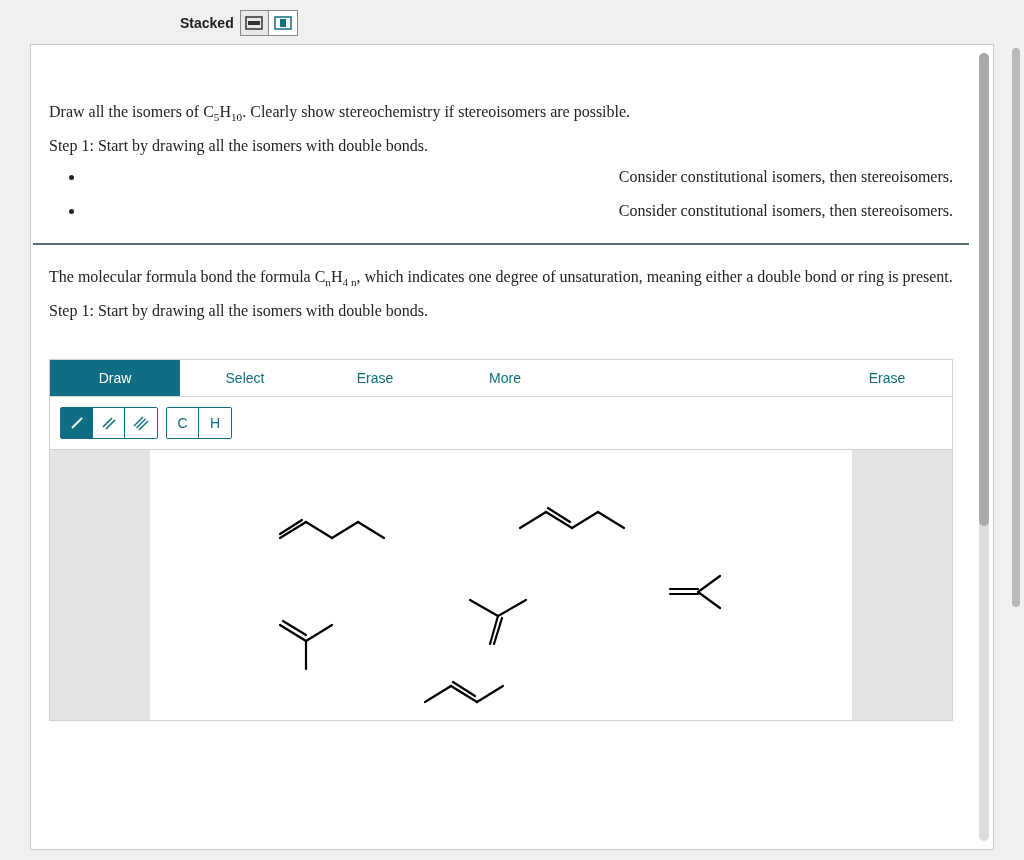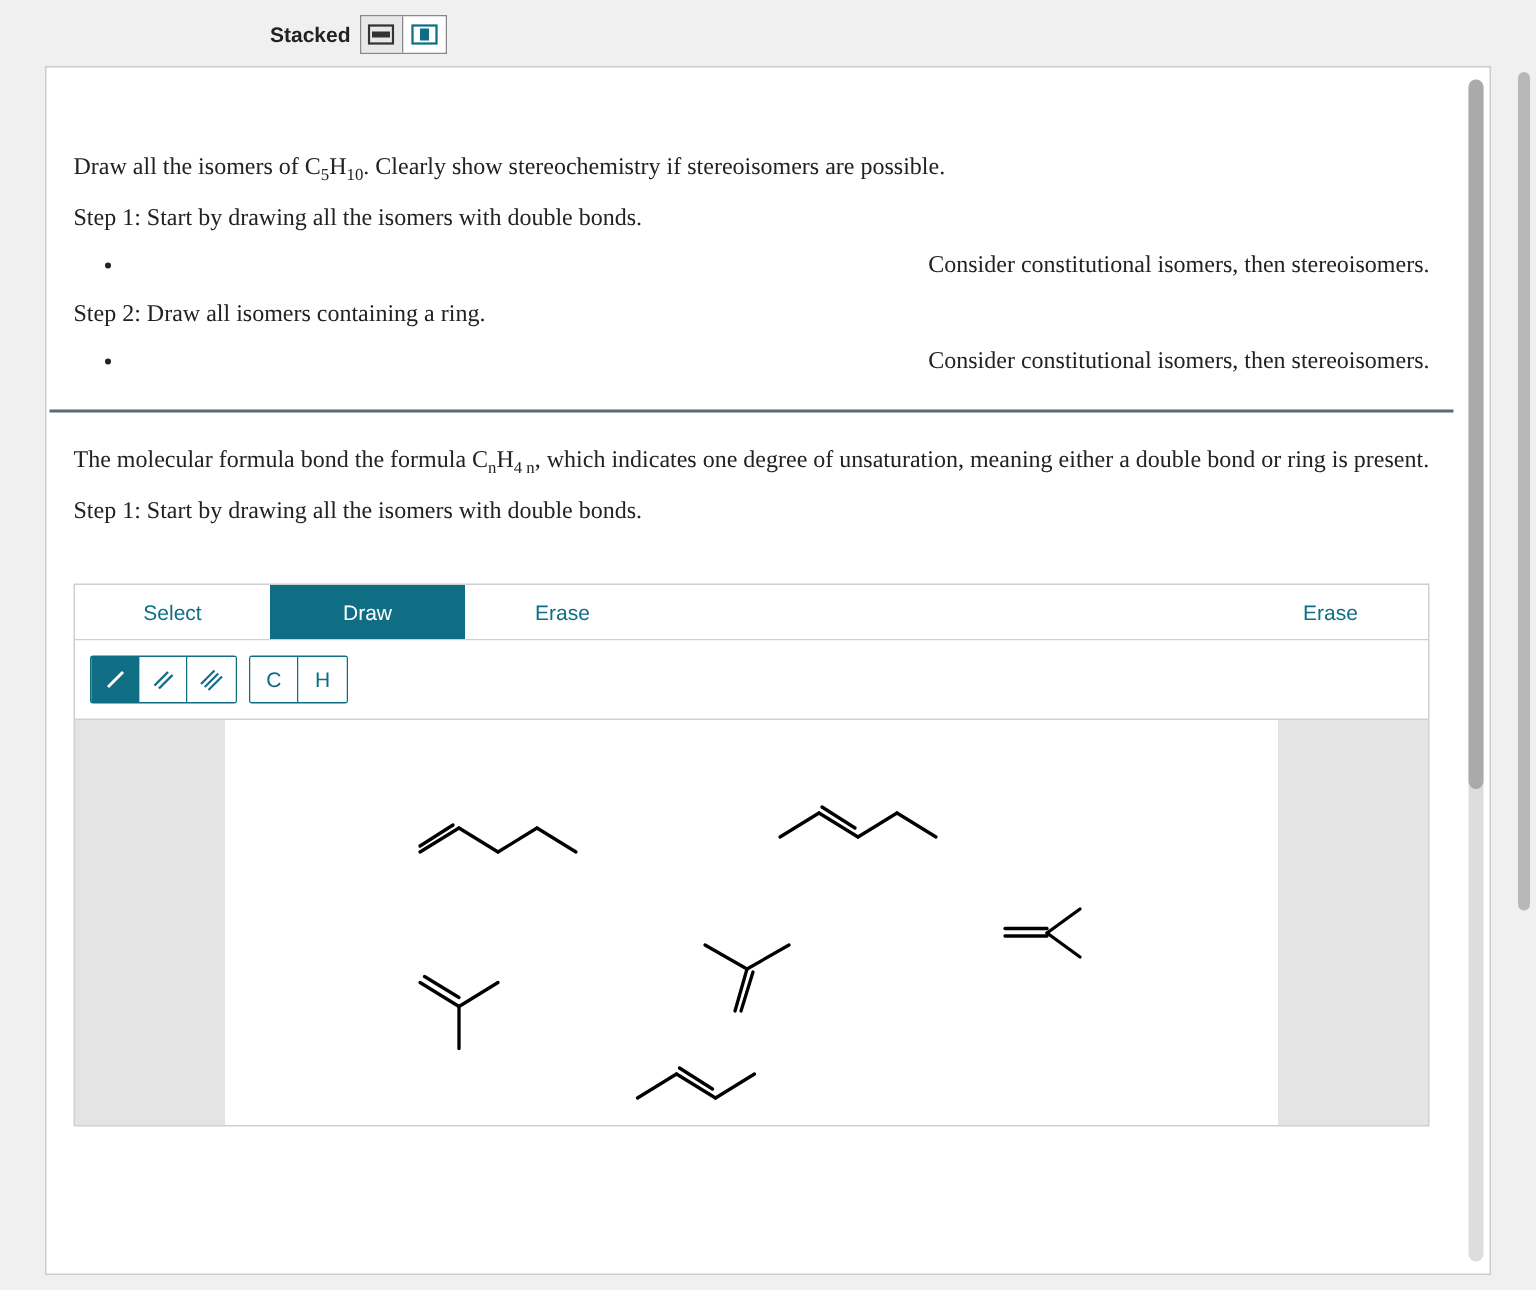--- a/index.html
+++ b/index.html
@@ -206,41 +206,41 @@
 
     <p class="step">
       <span>Draw all the isomers of </span><span>C</span><span class="formula-sub">5</span><span>H</span><span class="formula-sub">10</span><span>. Clearly show stereochemistry if stereoisomers are possible.</span>
     </p>
 
     <p class="step">Step 1: Start by drawing all the isomers with double bonds.</p>
     <ul>
         <li>Consider constitutional isomers, then stereoisomers.</li>
       </ul>
 
-    <p class="step">Step 2: Draw all isomers containing a ring.</p>
     <ul>
         <li>Consider constitutional isomers, then stereoisomers.</li>
       </ul>
 
     <hr class="divider">
 
     <p class="step">
       <span>The molecular formula bond the formula </span><span>C</span><span class="formula-sub">n</span><span>H</span><span class="formula-sub">4 n</span><span>, which indicates one degree of unsaturation, meaning either a double bond or ring is present.</span>
     </p>
 
     <p class="step">Step 1: Start by drawing all the isomers with double bonds.</p>
 
     <br>
 
 
     <div class="drawing-widget">
       <div class="tabs">
+        <div class="tab active">Draw</div>
         <div class="tab">Select</div>
-        <div class="tab active">Draw</div>
         <div class="tab">Erase</div>
+        <div class="tab">More</div>
         <div class="tab-spacer"></div>
         <div class="tab">Erase</div>
       </div>
       <div class="toolbar">
         <div class="tool-group">
           <div class="tool-btn active">
             <svg width="16" height="16">
                 <line x1="3" y1="13" x2="13" y2="3" stroke="#fff" stroke-width="2"></line>
               </svg>
           </div>

